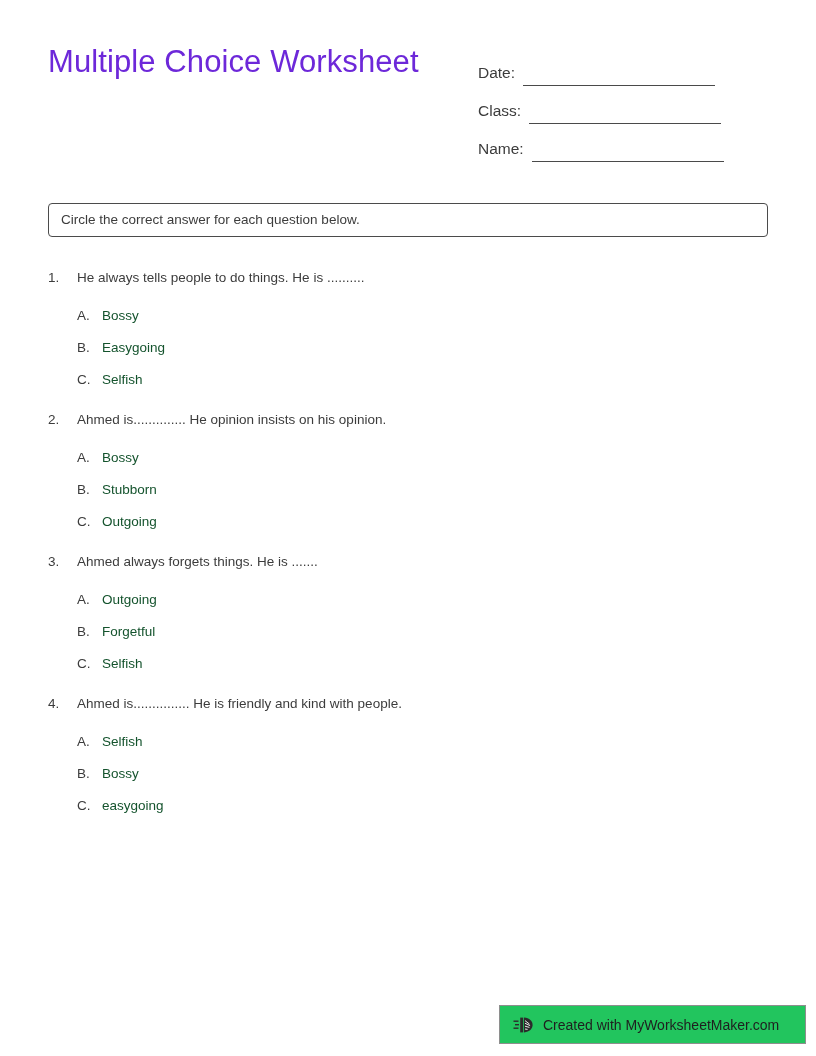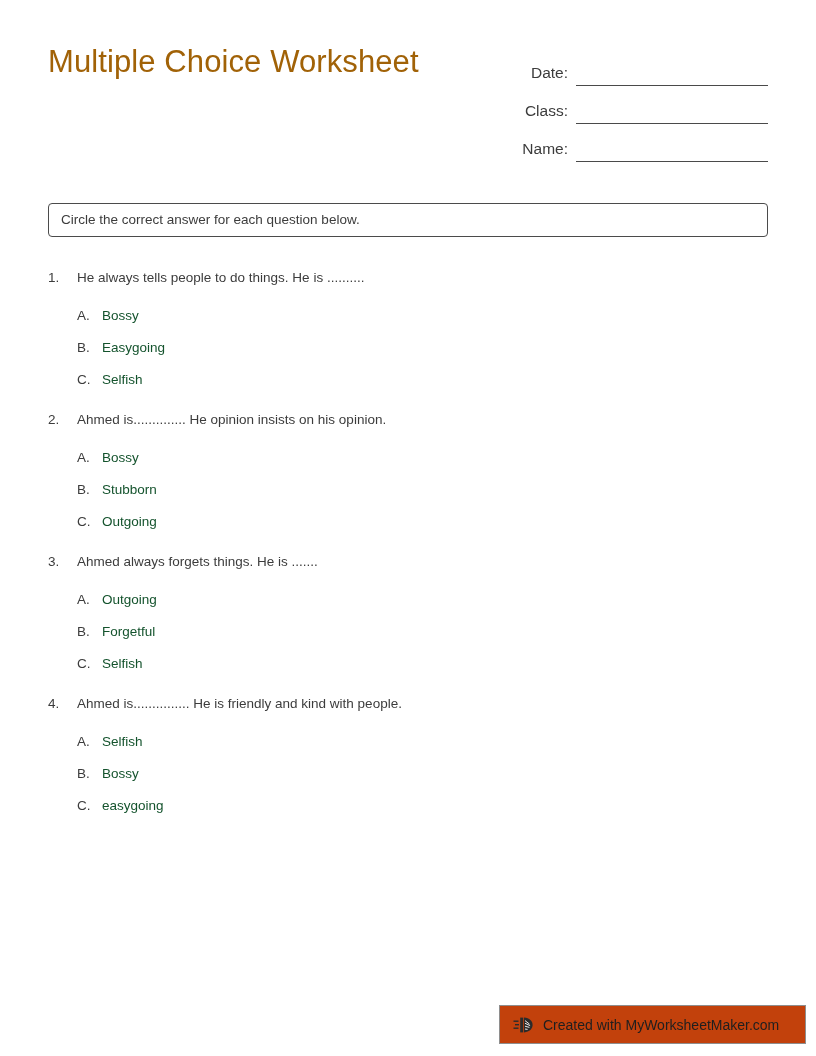--- a/index.html
+++ b/index.html
@@ -32,34 +32,33 @@
     width: 720px;
     height: 120px;
   }
   .worksheet-title {
     position: absolute;
     left: 0;
     top: 0;
     font-size: 31px;
     font-weight: 400;
     letter-spacing: 0.1px;
-    color: #a16207;
+    color: #6d28d9;
     line-height: 40px;
     white-space: nowrap;
   }
   .meta-fields {
     position: absolute;
     right: 0;
     top: 6px;
     width: 290px;
   }
   .meta-row {
     display: flex;
     align-items: flex-end;
-    justify-content: flex-end;
     height: 38px;
   }
   .meta-label {
     font-size: 15.5px;
     color: #3c3c3c;
     line-height: 20px;
     padding-bottom: 3px;
     white-space: nowrap;
   }
   .meta-line {
@@ -140,21 +139,21 @@
 
   
   .footer-badge {
     position: absolute;
     left: 499px;
     top: 1005px;
     width: 307px;
     height: 39px;
     border: 1px solid #8e8e8e;
     box-sizing: border-box;
-    background: #c2410c;
+    background: #22c55e;
     display: flex;
     align-items: center;
     padding-left: 13px;
   }
   .footer-logo {
     width: 24px;
     height: 24px;
     flex: 0 0 24px;
     display: block;
     margin-right: 6px;

